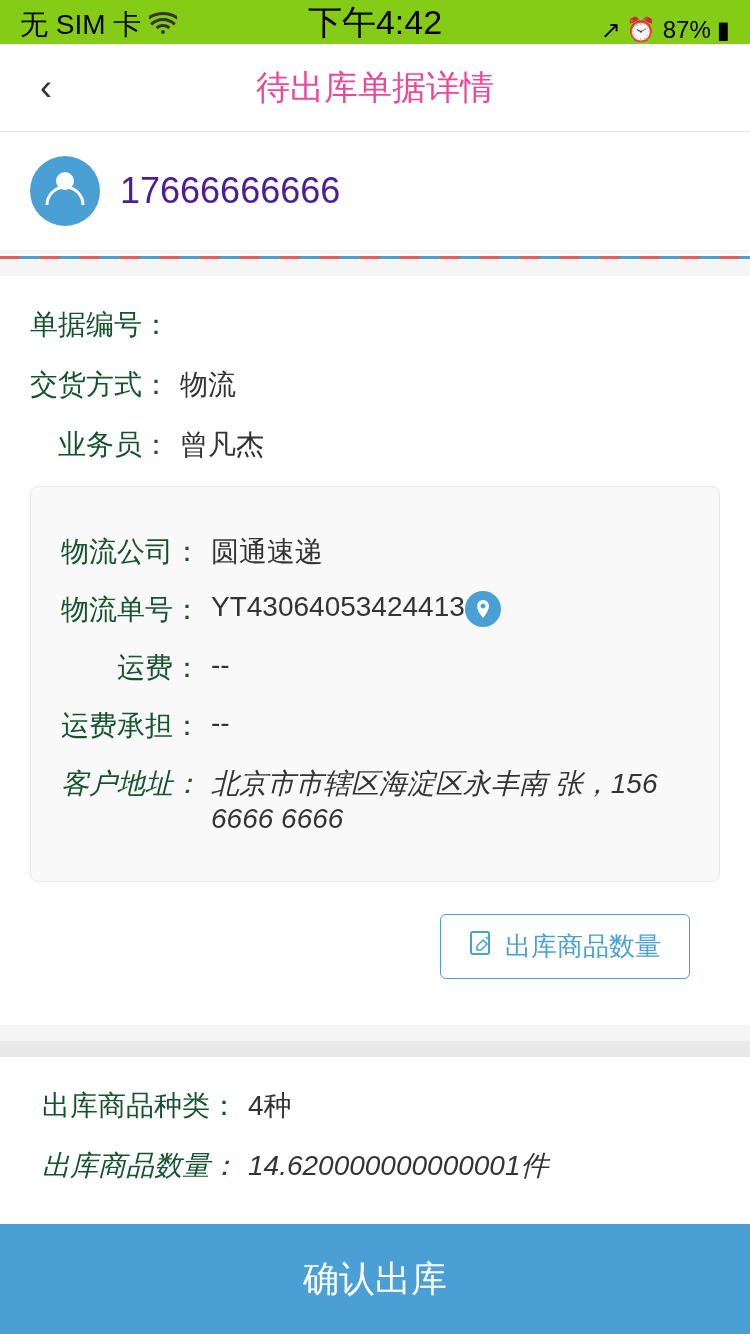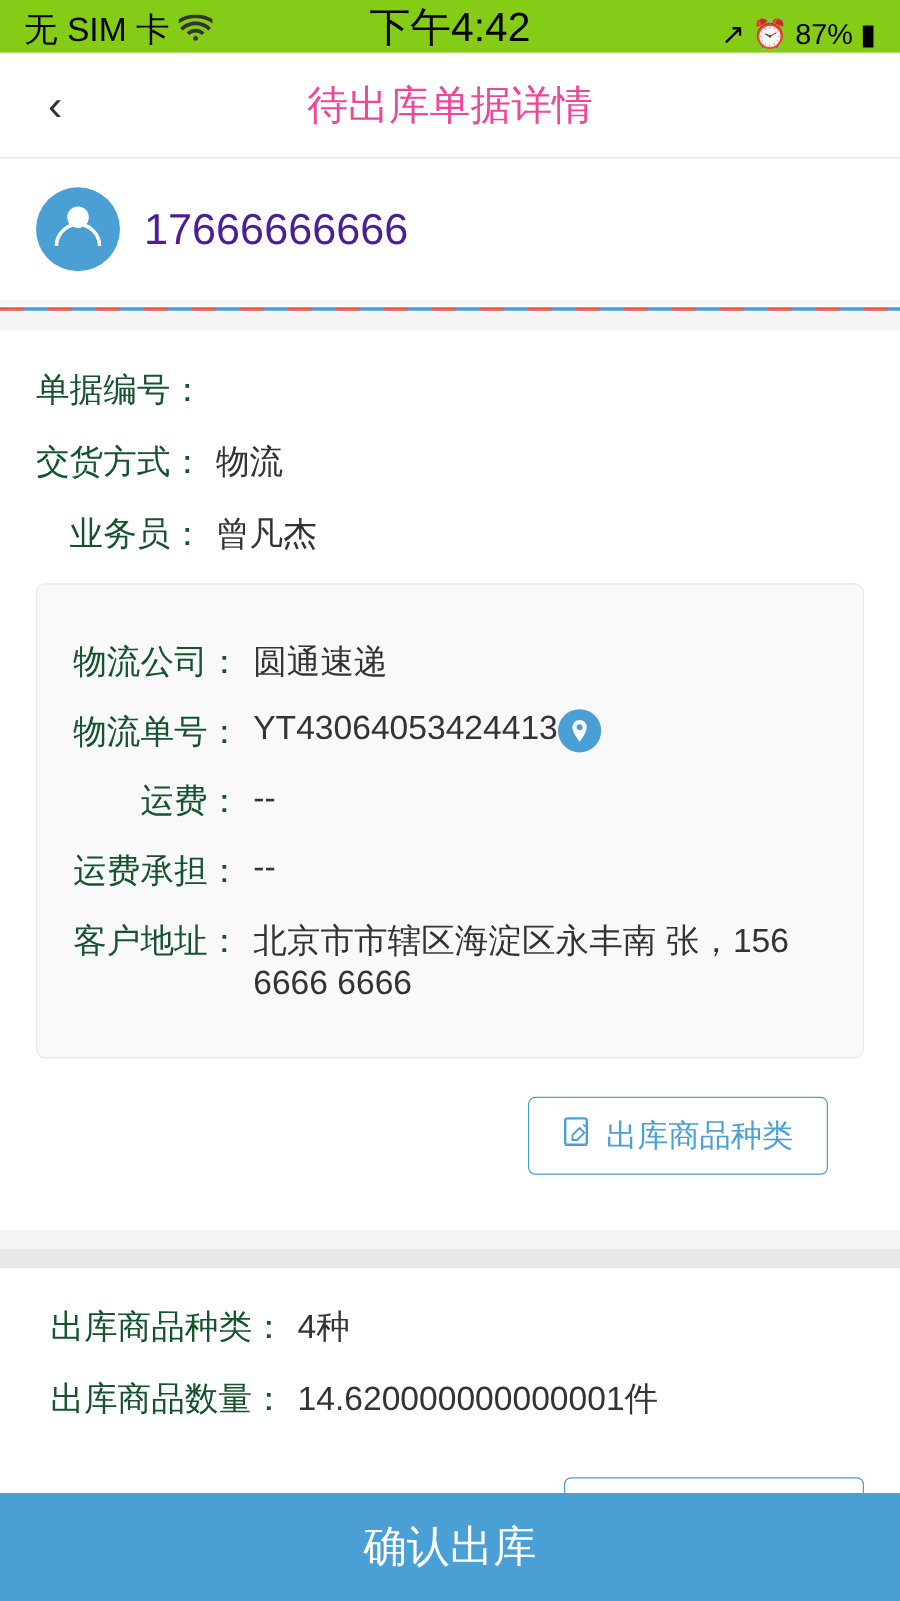--- a/index.html
+++ b/index.html
@@ -125,20 +125,21 @@
       margin: 16px 0;
       padding: 30px 30px;
     }
     .info-row {
       display: flex;
       margin-bottom: 22px;
       align-items: flex-start;
     }
     .info-row:last-child {
       margin-bottom: 0;
+      font-style: italic;
     }
     .info-label {
       color: #14532d;
       font-size: 28px;
       min-width: 150px;
       text-align: right;
       flex-shrink: 0;
       padding-right: 10px;
     }
     .info-value {
@@ -236,21 +237,21 @@
       height: 220px;
       background: #f5f5f5;
     }
 
     
     .confirm-btn-bar {
       position: fixed;
       bottom: 0;
       left: 0;
       width: 750px;
-      height: 90px;
+      height: 110px;
       background: #4a9fd4;
       display: flex;
       align-items: center;
       justify-content: center;
       cursor: pointer;
     }
     .confirm-btn-text {
       color: #fff;
       font-size: 36px;
       font-weight: 500;
@@ -346,21 +347,21 @@
 
   <div class="btn-edit-logistics">
     <button class="btn-edit">
       <span>
         <svg width="26" height="26" viewBox="0 0 26 26" fill="none">
           <rect x="2" y="2" width="18" height="22" rx="2" stroke="#4a9fd4" stroke-width="2" fill="none"></rect>
           <path d="M14 10l4 4-6 6H8v-4l6-6z" stroke="#4a9fd4" stroke-width="1.5" fill="none"></path>
           <path d="M17 7l2 2" stroke="#4a9fd4" stroke-width="1.5"></path>
         </svg>
       </span>
-      <span>出库商品种类</span>
+      <span>出库商品数量</span>
     </button>
   </div>
 </div>
 
 <div class="section-separator"></div>
 
 <div class="goods-info">
   <div class="info-row">
     <span class="info-label">出库商品种类：</span>
     <span class="info-value">4种</span>

